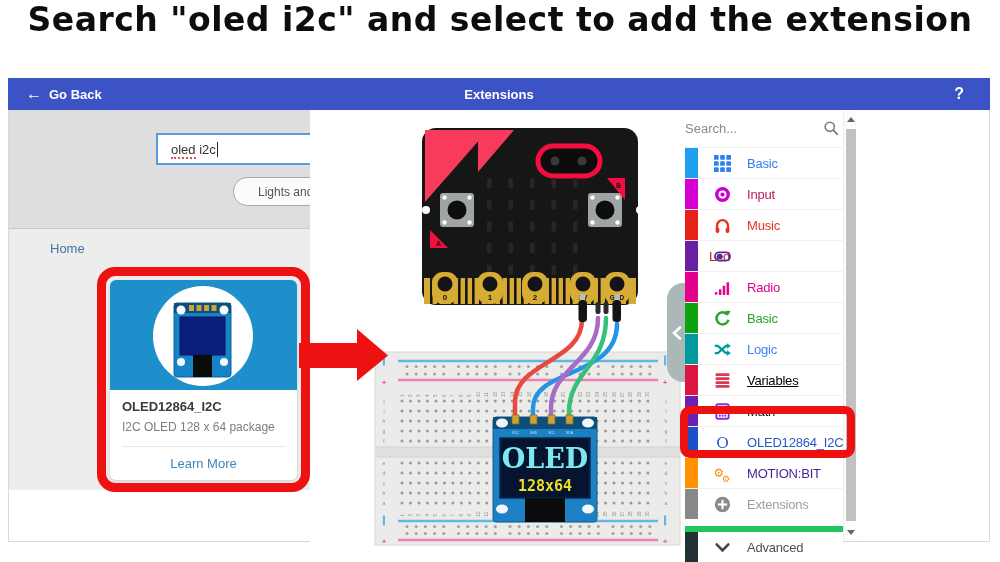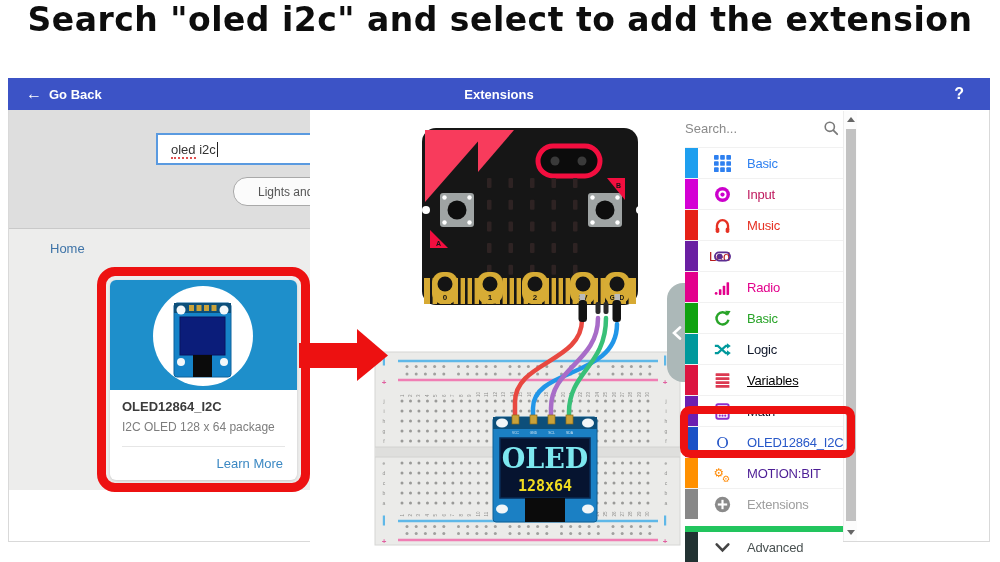--- a/index.html
+++ b/index.html
@@ -37,21 +37,21 @@
   .home-link{left:50px;top:241px;font-size:13px;color:#3F74A8;z-index:1;cursor:pointer;}
 
   
   .ext-card{left:110px;top:280px;width:187px;height:200px;background:#fff;border-radius:6px;z-index:1;
             box-shadow:0 1px 3px rgba(0,0,0,.15);display:flex;flex-direction:column;overflow:hidden;cursor:pointer;}
   .card-img{height:110px;background:#1E8FCB;position:relative;flex:none;}
   .card-circle{position:absolute;left:43px;top:6px;width:100px;height:100px;border-radius:50%;background:#fff;}
   .card-body{padding:9px 12px 0 12px;flex:1;display:flex;flex-direction:column;}
   .card-name{font-size:13px;font-weight:bold;color:#3b3b3b;}
   .card-desc{font-size:12px;color:#7d7d7d;margin-top:6px;}
-  .card-foot{border-top:1px solid #e6e6e6;margin-top:auto;padding:7px 2px 8px 2px;text-align:right;}
+  .card-foot{border-top:1px solid #e6e6e6;margin-top:auto;padding:7px 2px 8px 2px;text-align:center;}
   .learn-more{font-size:13px;color:#3B88C3;cursor:pointer;}
 
   
   .illus{left:310px;top:110px;width:375px;height:440px;background:#fff;z-index:2;}
 
   
   .collapse-tab{left:667px;top:283px;width:26px;height:99px;background:#ACB8B8;
                 border-radius:16px 0 0 16px;z-index:3;display:flex;align-items:center;cursor:pointer;}
   .collapse-tab svg{width:12px;height:14px;margin-left:4px;}
 
@@ -888,21 +888,21 @@
             <g stroke="#00999C" stroke-width="2" fill="none">
               <path d="M0.8 4.6 h2.8 l7.6 6.8 h1.4"></path>
               <path d="M0.8 11.4 h2.8 l7.6 -6.8 h1.4"></path>
             </g>
             <g fill="#00999C">
               <polygon points="12.2,2 15.8,4.6 12.2,7.2"></polygon>
               <polygon points="12.2,8.8 15.8,11.4 12.2,14"></polygon>
             </g>
           </svg>
         </span>
-    <span class="cat-label" style="color: #0f172a;">Logic</span>
+    <span class="cat-label" style="color: #3b82f6;">Logic</span>
   </div>
       <div class="cat-row">
     <span class="cat-bar" style="background: rgb(220, 20, 64);"></span>
     <span class="cat-icon">
           <svg viewBox="0 0 16 16">
             <g fill="#DC3A52">
               <rect x="1.5" y="1.2" width="13" height="2.6" rx="0.5"></rect>
               <rect x="1.5" y="4.9" width="13" height="2.6" rx="0.5"></rect>
               <rect x="1.5" y="8.6" width="13" height="2.6" rx="0.5"></rect>
               <rect x="1.5" y="12.3" width="13" height="2.6" rx="0.5"></rect>

